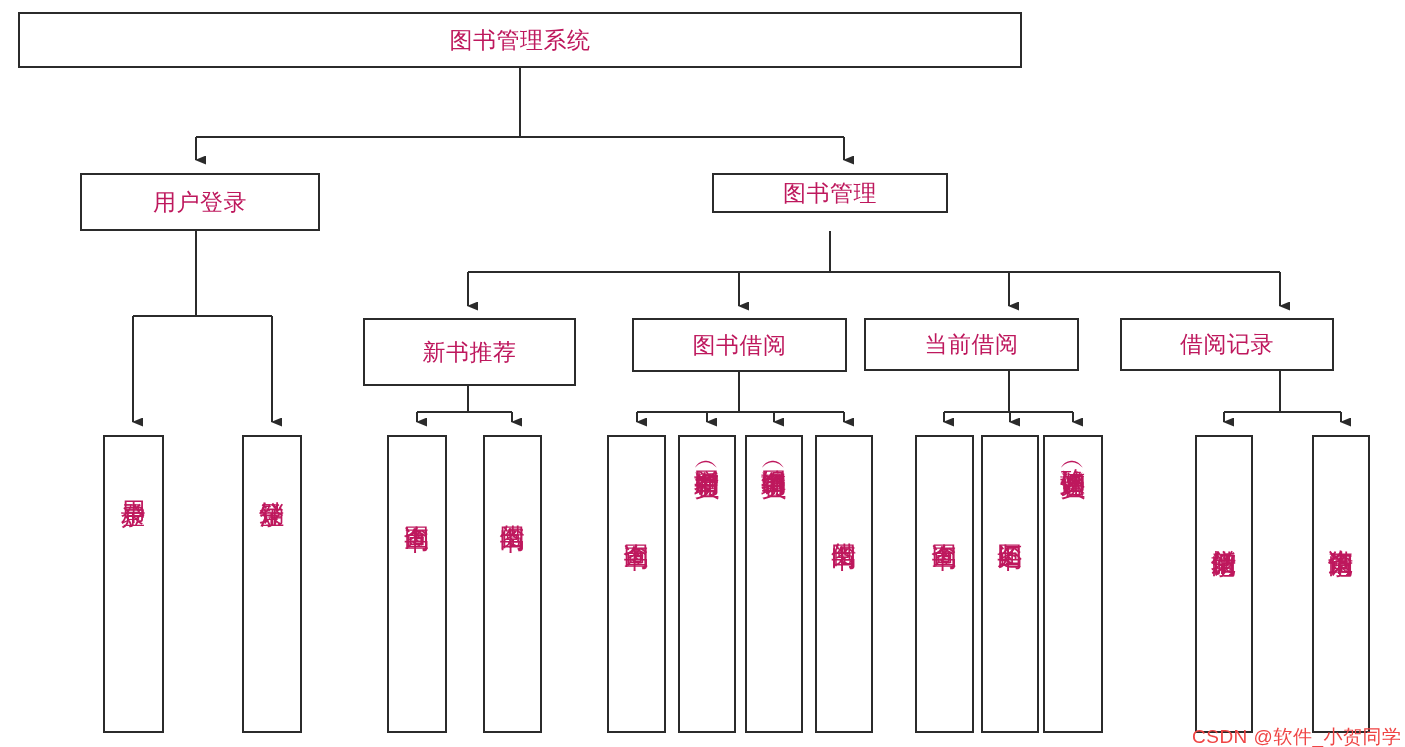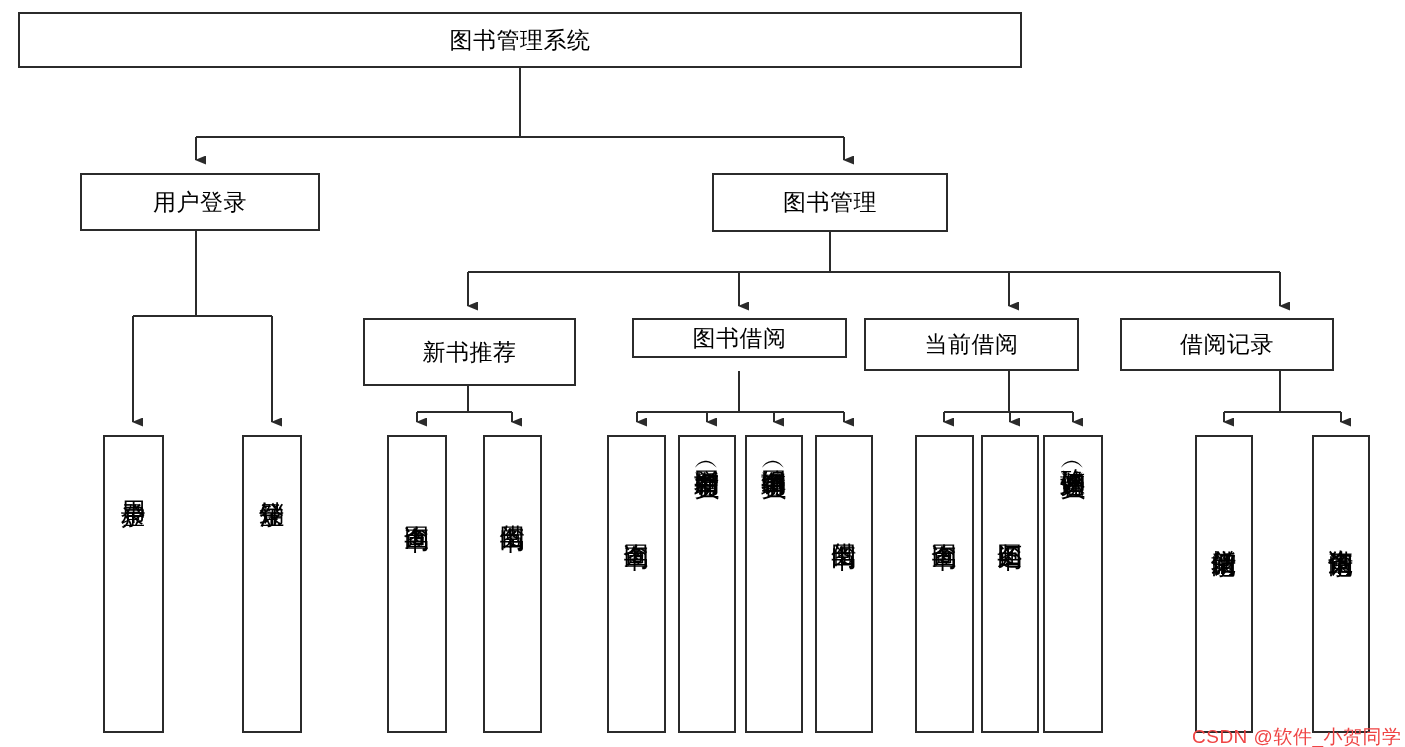--- a/index.html
+++ b/index.html
@@ -28,21 +28,21 @@
     position: absolute;
     box-sizing: border-box;
     background: #ffffff;
     border: 2.5px solid #2b2b2b;
     display: flex;
     align-items: center;
     justify-content: center;
     z-index: 2;
   }
   .node .label {
-    color: #000000;
+    color: #be185d;
     line-height: 1.16;
     text-align: center;
     white-space: nowrap;
   }
   .node.horiz .label {
     font-size: 23px;
     letter-spacing: 0.5px;
   }
   .node.root .label {
     font-size: 23px;
@@ -138,28 +138,28 @@
     </g>
   </svg>
 
   <div class="node root horiz" id="node-root" style="left: 18px; top: 12px; width: 1004px; height: 56px;">
     <span class="label">图书管理系统</span>
   </div>
 
   <div class="node horiz" id="node-l2-0" style="left: 80px; top: 173px; width: 240px; height: 58px;">
     <span class="label">用户登录</span>
   </div>
-  <div class="node horiz" id="node-l2-1" style="left: 712px; top: 173px; width: 236px; height: 59px;">
+  <div class="node horiz" id="node-l2-1" style="left: 712px; top: 173px; width: 236px; height: 40px;">
     <span class="label">图书管理</span>
   </div>
 
   <div class="node horiz" id="node-l3-0" style="left: 363px; top: 318px; width: 213px; height: 68px;">
     <span class="label">新书推荐</span>
   </div>
-  <div class="node horiz" id="node-l3-1" style="left: 632px; top: 318px; width: 215px; height: 40px; justify-content: center;">
+  <div class="node horiz" id="node-l3-1" style="left: 632px; top: 318px; width: 215px; height: 54px; justify-content: center;">
     <span class="label">图书借阅</span>
   </div>
   <div class="node horiz" id="node-l3-2" style="left: 864px; top: 318px; width: 215px; height: 53px;">
     <span class="label">当前借阅</span>
   </div>
   <div class="node horiz" id="node-l3-3" style="left: 1120px; top: 318px; width: 214px; height: 53px;">
     <span class="label">借阅记录</span>
   </div>
 
   <div class="node vert short" id="node-leaf-0" style="left: 103px; top: 435px; width: 61px; height: 298px;">

